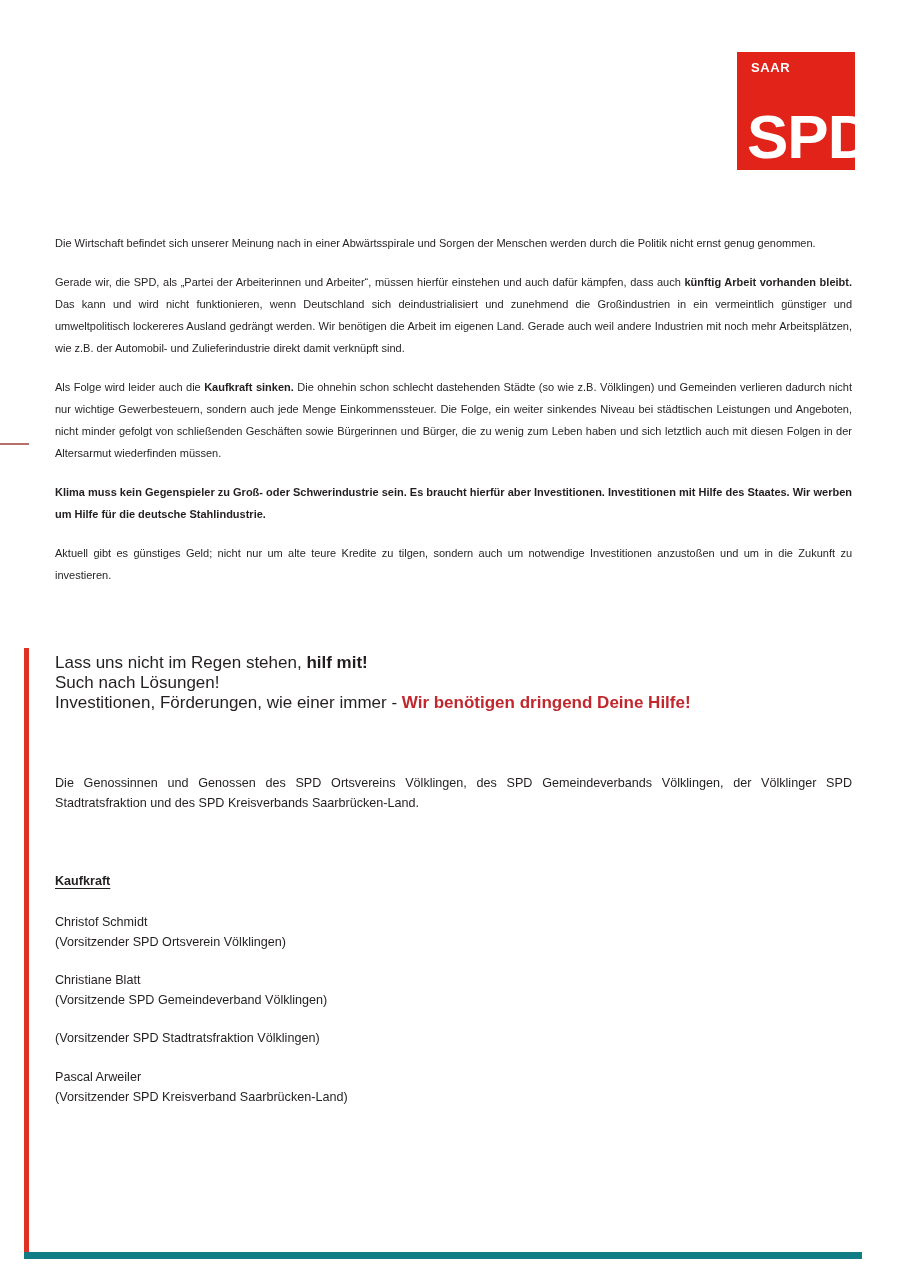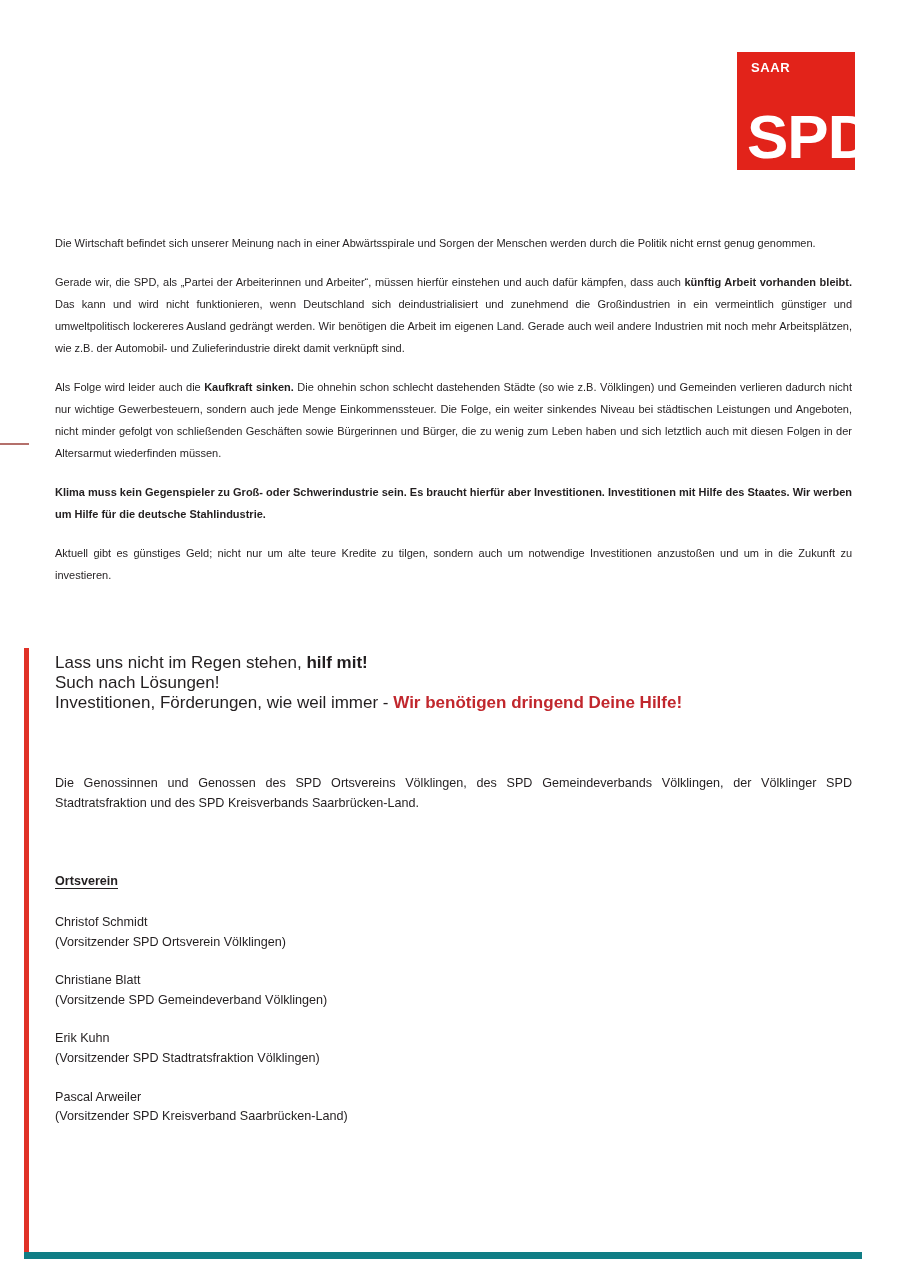--- a/index.html
+++ b/index.html
@@ -152,37 +152,36 @@
 
   <p><b>Klima muss kein Gegenspieler zu Groß- oder Schwerindustrie sein. Es braucht hierfür aber Investitionen. Investitionen mit Hilfe des Staates. Wir werben um Hilfe für die deutsche Stahlindustrie.</b></p>
 
   <p class="last"><span>Aktuell gibt es günstiges Geld; nicht nur um alte teure Kredite zu tilgen, sondern auch um notwendige Investitionen anzustoßen und um in die Zukunft zu investieren.</span></p>
 
 </div>
 
 <div class="block-appeal">
   <div><span>Lass uns nicht im Regen stehen, </span><b>hilf mit!</b></div>
   <div>Such nach Lösungen!</div>
-  <div><span>Investitionen, Förderungen, wie weil immer - </span><span class="red">Wir benötigen dringend Deine Hilfe!</span></div>
+  <div><span>Investitionen, Förderungen, wie einer immer - </span><span class="red">Wir benötigen dringend Deine Hilfe!</span></div>
 </div>
 
 <div class="block-signoff">Die Genossinnen und Genossen des SPD Ortsvereins Völklingen, des SPD Gemeindeverbands Völklingen, der Völklinger SPD Stadtratsfraktion und des SPD Kreisverbands Saarbrücken-Land.</div>
 
-<div class="heading-signed">Ortsverein</div>
+<div class="heading-signed">Kaufkraft</div>
 
 <div class="signatures">
   <div class="sig-entry">
     <span class="sig-name">Christof Schmidt</span>
     <span class="sig-role">(Vorsitzender SPD Ortsverein Völklingen)</span>
   </div>
   <div class="sig-entry">
     <span class="sig-name">Christiane Blatt</span>
     <span class="sig-role">(Vorsitzende SPD Gemeindeverband Völklingen)</span>
   </div>
   <div class="sig-entry">
-    <span class="sig-name">Erik Kuhn</span>
     <span class="sig-role">(Vorsitzender SPD Stadtratsfraktion Völklingen)</span>
   </div>
   <div class="sig-entry">
     <span class="sig-name">Pascal Arweiler</span>
     <span class="sig-role">(Vorsitzender SPD Kreisverband Saarbrücken-Land)</span>
   </div>
 </div>
 
 </body></html>

